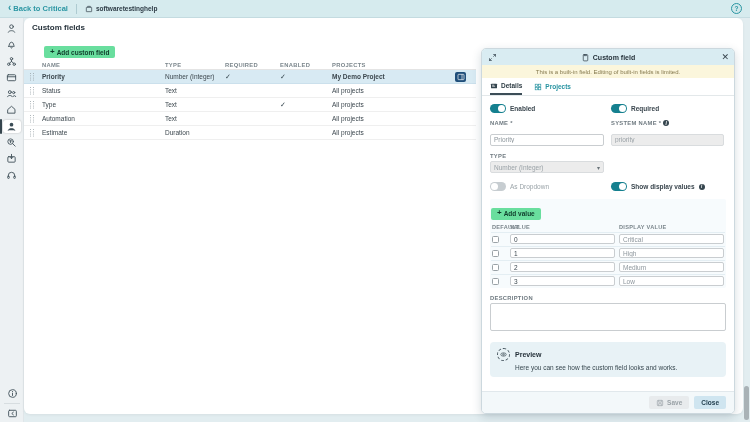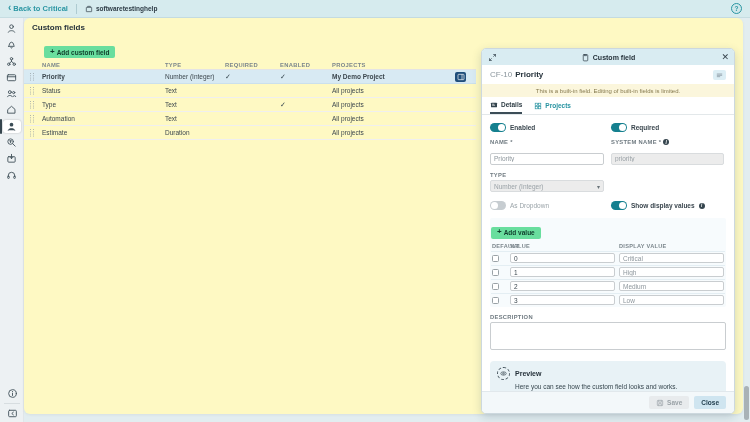--- a/index.html
+++ b/index.html
@@ -19,21 +19,21 @@
   
   .sidebar{position:absolute;left:0;top:18px;width:24px;height:404px;background:#edf1f3;border-right:1px solid #e0e6e9;display:flex;flex-direction:column;align-items:center;padding-top:4px;gap:3.3px;}
   .sb-item{position:relative;width:18px;height:13px;display:flex;align-items:center;justify-content:center;border-radius:3px;cursor:pointer;flex:0 0 auto;}
   .sb-item svg{stroke:#44535c;fill:none;stroke-width:1;stroke-linecap:round;stroke-linejoin:round;}
   .sb-item.active{background:#ffffff;box-shadow:0 0 2px rgba(0,0,0,.25);}
   .sb-item.active::before{content:"";position:absolute;left:-3px;top:-1px;width:2px;height:15px;background:#35454e;border-radius:1px;}
   .sb-bottom{position:absolute;left:0;bottom:0;width:24px;display:flex;flex-direction:column;align-items:center;gap:3px;padding-bottom:2px;background:transparent;}
   .sb-divider{width:16px;height:1px;background:#d7dde0;}
 
   
-  .main-card{position:absolute;left:24px;top:18px;width:719px;height:396px;background:#fef9c3;border-radius:6px;box-shadow:0 1px 3px rgba(0,0,0,.06);padding-left:16px;}
+  .main-card{position:absolute;left:24px;top:18px;width:719px;height:396px;background:#ffffff;border-radius:6px;box-shadow:0 1px 3px rgba(0,0,0,.06);padding-left:16px;}
   .page-title{position:absolute;left:8px;top:5px;font-size:8px;font-weight:bold;color:#25313a;}
   .btn-green{display:inline-flex;align-items:center;gap:2px;background:#69de9e;color:#0f3c2b;font-weight:bold;font-size:6.5px;border:none;border-radius:2px;height:12px;padding:0 6px;cursor:pointer;font-family:inherit;}
   .btn-green .plus{font-size:8px;line-height:1;margin-top:-1px;}
   .add-custom{position:absolute;left:20px;top:28px;}
 
   
   .cf-table{position:absolute;left:0;top:42px;width:452px;font-size:6.5px;color:#3c474e;}
   .t-row{display:grid;grid-template-columns:18px 123px 60px 55px 52px 123px 21px;align-items:center;height:14px;border-bottom:1px solid #efefef;}
   .t-head{height:10px;border-bottom:1px solid #e4e4e4;}
   .t-head span{font-size:5.8px;font-weight:bold;color:#7b868c;letter-spacing:.3px;text-transform:uppercase;}
@@ -295,29 +295,20 @@
           </svg>
         </button>
       <svg width="9" height="9" viewBox="0 0 12 12">
           <rect x="3" y="2.2" width="6" height="8.3" rx="1"></rect>
           <path d="M4.7 2.2h2.6v1.3H4.7z"></path>
         </svg>
       <span class="ttl">Custom field</span>
       <button class="close-btn">✕</button>
     </div>
 
-    <div class="p-titlerow">
-      <span class="cf-id">CF-10</span>
-      <span class="cf-name">Priority</span>
-      <button class="link-btn">
-          <svg width="9" height="8" viewBox="0 0 12 12">
-            <path d="M2 4.5h8M2 6.5h8M2 8.5h5"></path>
-          </svg>
-        </button>
-    </div>
 
     <div class="banner">This is a built-in field. Editing of built-in fields is limited.</div>
 
     <div class="tabs">
       <div class="tab active">
         <svg width="8" height="8" viewBox="0 0 12 12">
             <rect x="1.5" y="2.5" width="9" height="7" rx="1" fill="#35454e"></rect>
             <path d="M3.2 4.8h3.2M3.2 6.4h4.4" stroke="#fff" stroke-width="1"></path>
           </svg>
         <span>Details</span>

